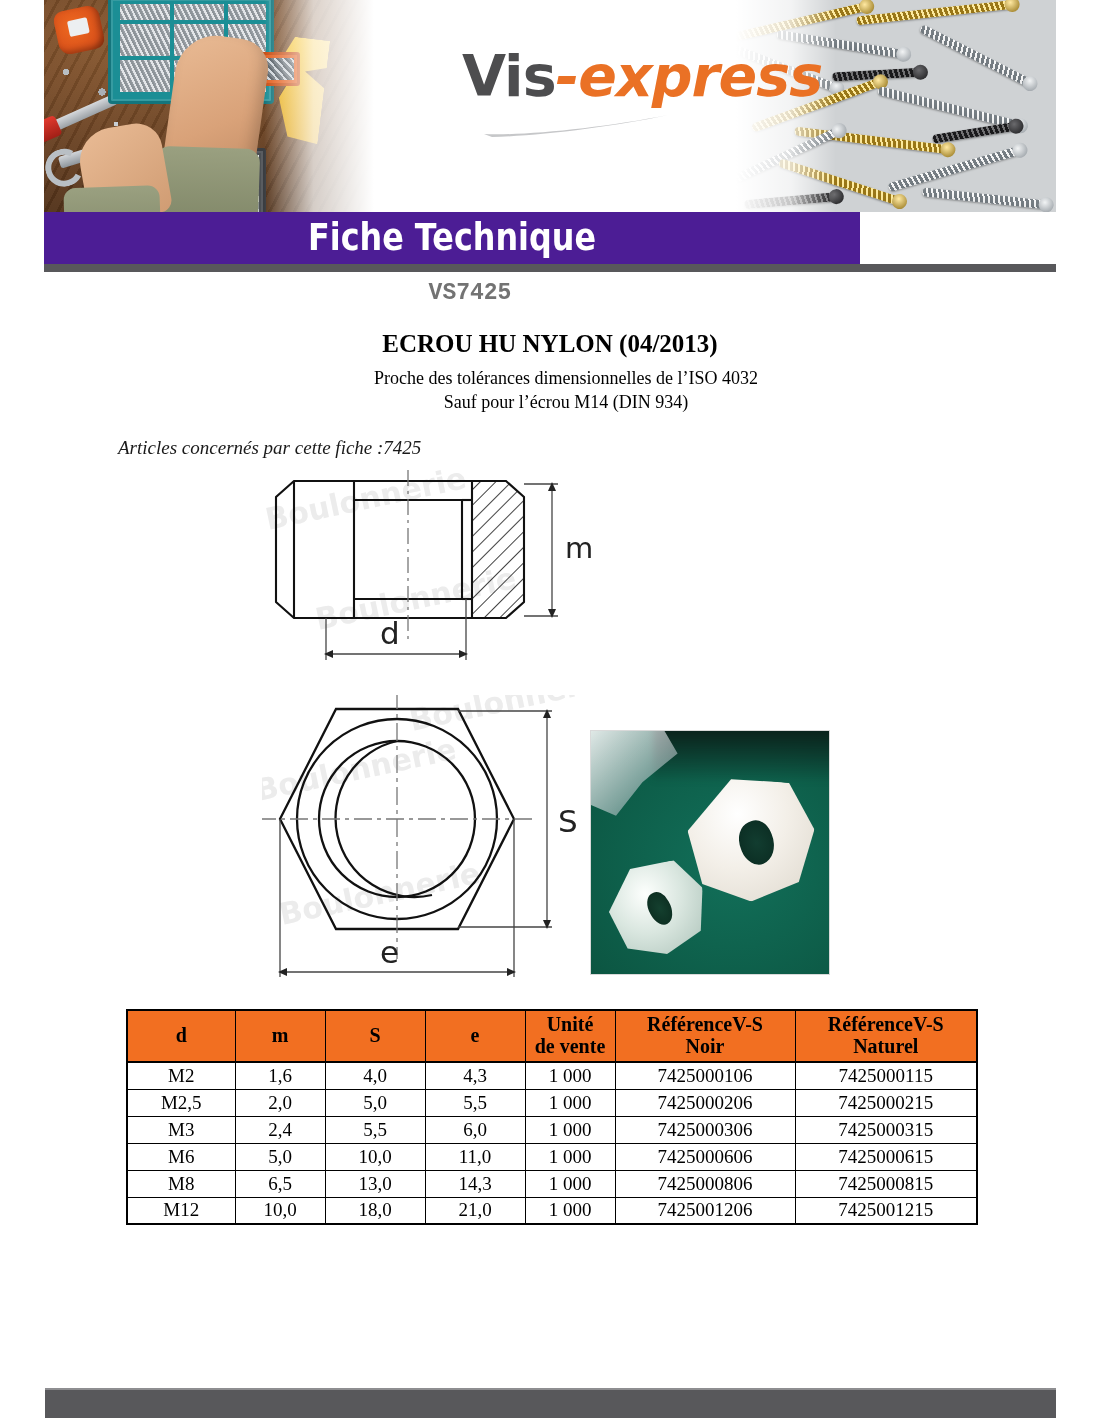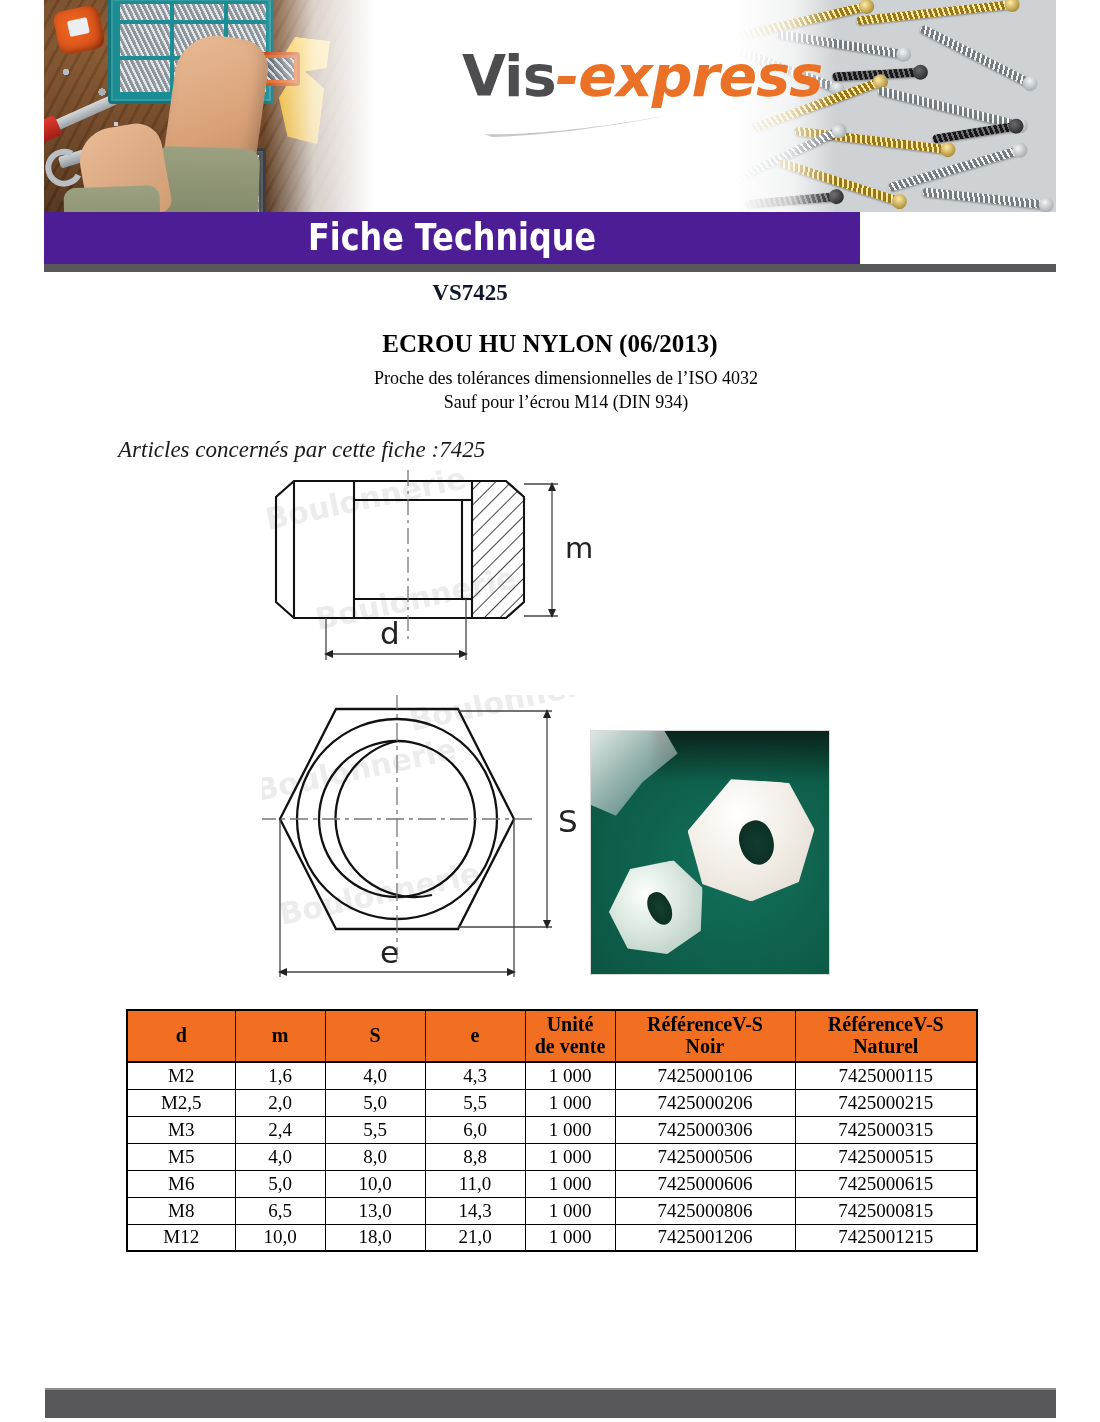--- a/index.html
+++ b/index.html
@@ -237,39 +237,39 @@
     left: 44px; top: 264px;
     width: 1012px; height: 8px;
     background: #58585b;
     z-index: 25;
   }
 
   
   .ref-code {
     position: absolute; left: 0; top: 280px; width: 940px;
     text-align: center;
-    font-family: Liberation Serif, serif;
-    font-weight: bold; font-size: 23px; color: #0f172a;
+    font-family: Liberation Mono, monospace;
+    font-weight: bold; font-size: 23px; color: #737373;
   }
   .title-main {
     position: absolute; left: 0; top: 330px; width: 1100px;
     text-align: center;
     font-family: "Liberation Serif", serif;
     font-weight: bold; font-size: 25px; color: #000;
   }
   .subtitle {
     position: absolute; left: 16px; top: 366px; width: 1100px;
     text-align: center;
     font-family: "Liberation Serif", serif;
     font-size: 18px; color: #000; line-height: 1.35;
   }
   .articles-line {
     position: absolute; left: 118px; top: 437px;
     font-family: "Liberation Serif", serif;
-    font-style: italic; font-size: 23px; color: #1a1a1a;
+    font-style: italic; font-size: 19px; color: #1a1a1a;
   }
 
   
   .drawing-side {
     position: absolute; left: 258px; top: 470px; width: 350px; height: 200px;
   }
   .drawing-top {
     position: absolute; left: 262px; top: 695px; width: 340px; height: 295px;
   }
   .photo-nuts {
@@ -412,21 +412,21 @@
       </svg>
     </div>
   </div>
 
   <div class="banner">
     <div class="banner-title">Fiche Technique</div>
   </div>
   <div class="banner-underbar"></div>
 
   <div class="ref-code">VS7425</div>
-  <div class="title-main">ECROU HU NYLON  (06/2013)</div>
+  <div class="title-main">ECROU HU NYLON  (04/2013)</div>
   <div class="subtitle">
     <div>Proche des tolérances dimensionnelles de l’ISO 4032</div>
     <div>Sauf pour l’écrou M14 (DIN 934)</div>
   </div>
   <div class="articles-line">Articles concernés par cette fiche :7425</div>
 
   <svg class="drawing-side" viewBox="0 0 350 200">
     <text class="wm" x="10" y="60" font-size="30" transform="rotate(-12 10 60)">Boulonnerie</text>
     <text class="wm" x="60" y="160" font-size="30" transform="rotate(-12 60 160)">Boulonnerie</text>
     <g stroke="#111" fill="none" stroke-width="2.1">
@@ -574,29 +574,20 @@
         <tr>
           <td>M3</td>
           <td>2,4</td>
           <td>5,5</td>
           <td>6,0</td>
           <td>1 000</td>
           <td>7425000306</td>
           <td>7425000315</td>
         </tr>
         <tr>
-          <td>M5</td>
-          <td>4,0</td>
-          <td>8,0</td>
-          <td>8,8</td>
-          <td>1 000</td>
-          <td>7425000506</td>
-          <td>7425000515</td>
-        </tr>
-        <tr>
           <td>M6</td>
           <td>5,0</td>
           <td>10,0</td>
           <td>11,0</td>
           <td>1 000</td>
           <td>7425000606</td>
           <td>7425000615</td>
         </tr>
         <tr>
           <td>M8</td>

